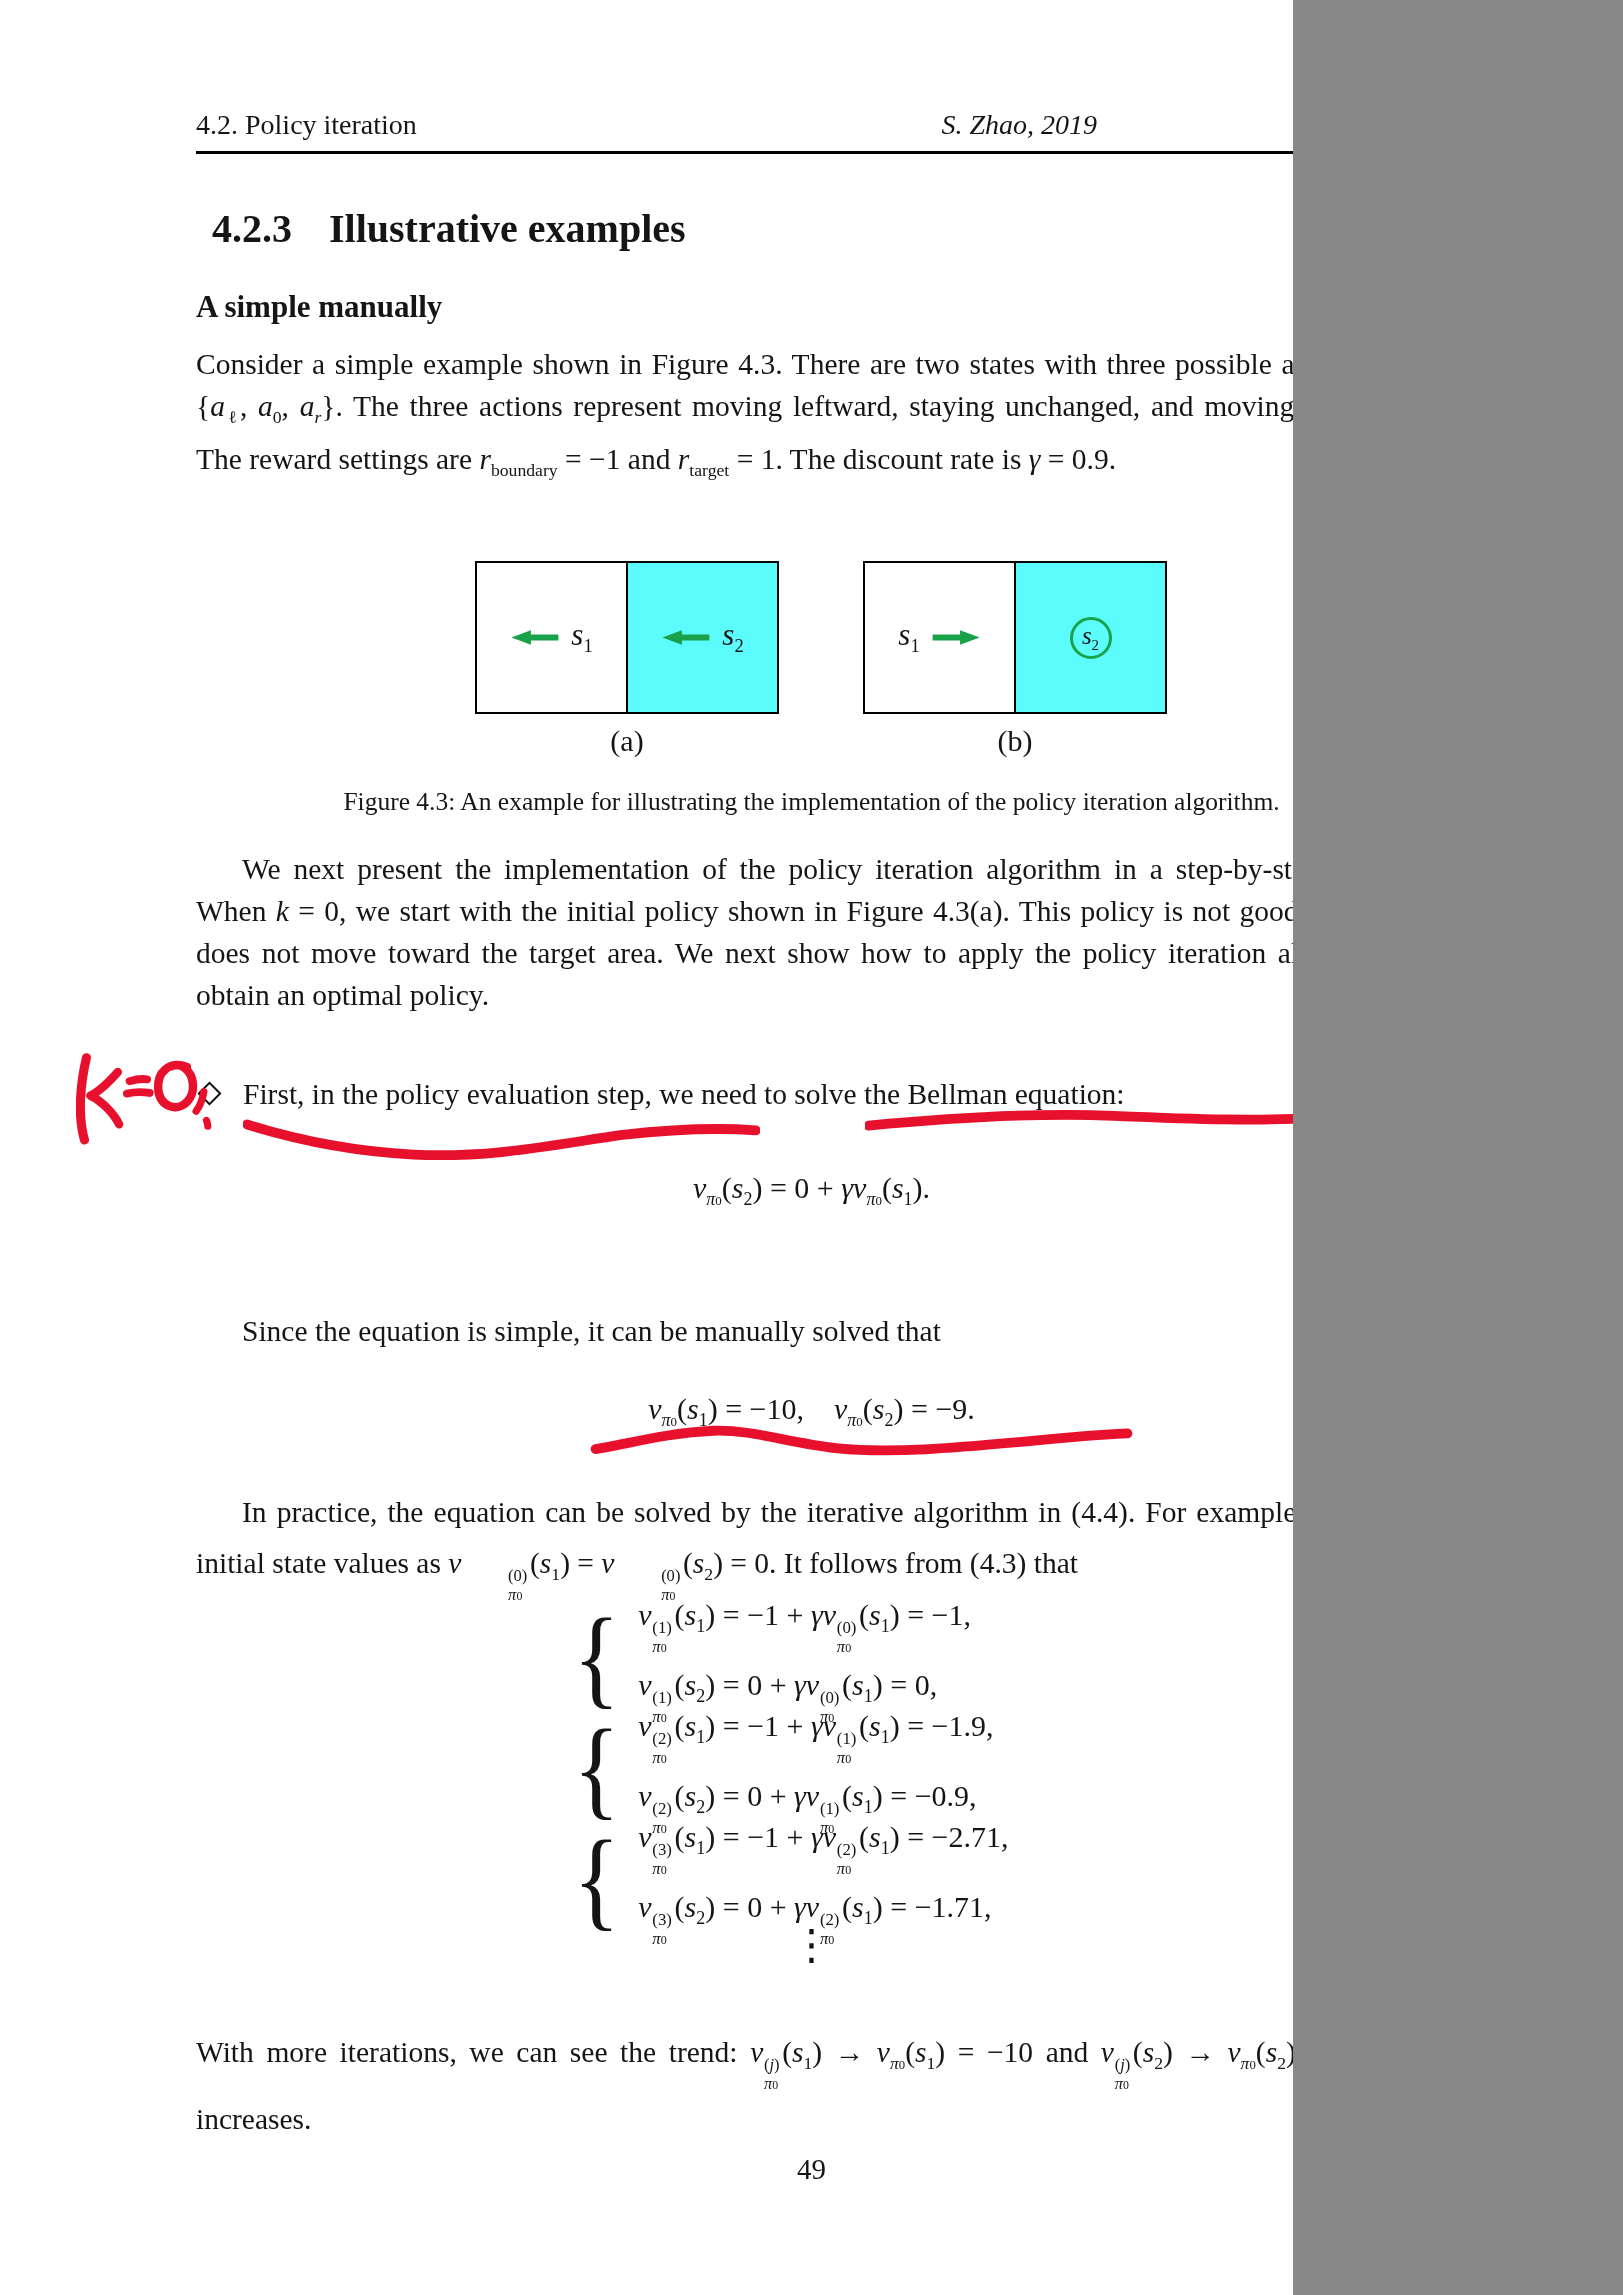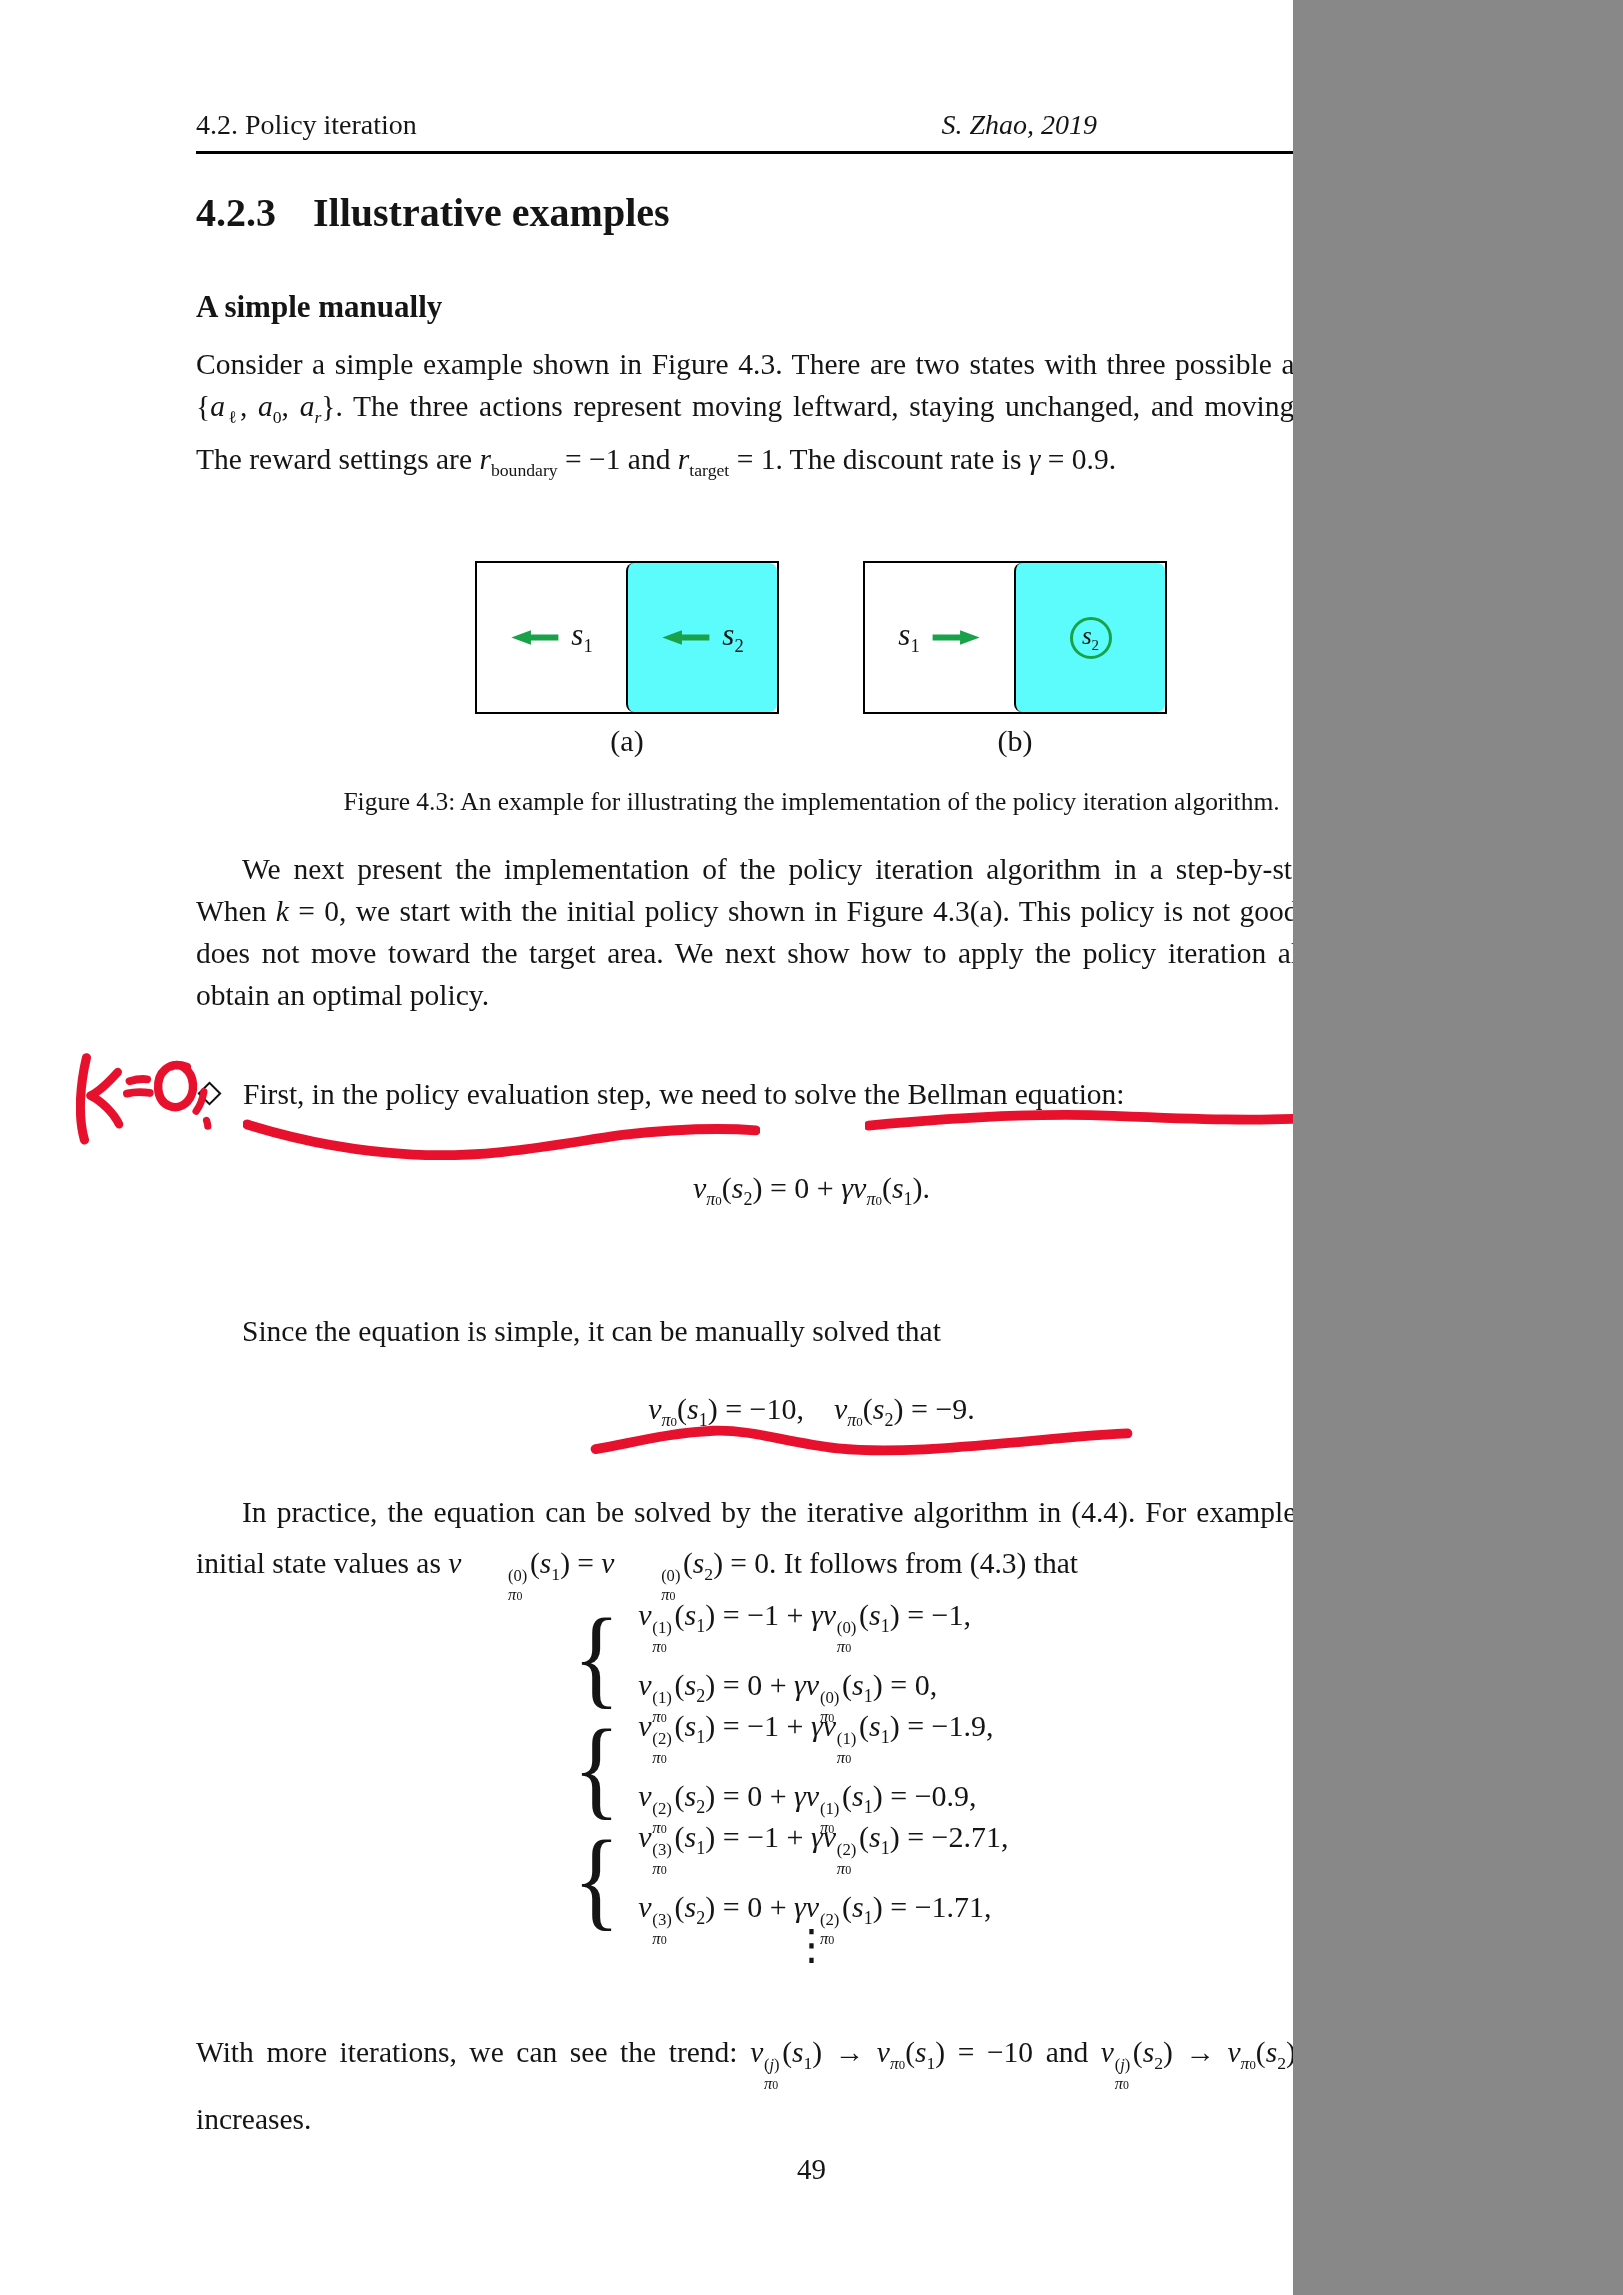--- a/index.html
+++ b/index.html
@@ -11,42 +11,42 @@
   i{font-style:italic;}
   sub{font-size:60%;}
   .s2{font-size:72%;}
   .ss{display:inline-flex;flex-direction:column;align-items:flex-start;vertical-align:-0.5em;
       font-size:56%;line-height:1.12;margin:0 2.6px 0 0.7px;}
   
   .hdr-left{position:absolute;left:196px;top:109px;font-size:28px;}
   .hdr-right{position:absolute;right:196px;top:109px;font-size:28px;font-style:italic;}
   .hdr-rule{position:absolute;left:196px;top:151px;width:1231px;height:2.6px;background:#000;}
   
-  .sec{position:absolute;left:196px;top:189px;font-size:40px;font-weight:bold;margin:0;}
+  .sec{position:absolute;left:196px;top:189px;font-size:40px;font-weight:bold;margin:16px;}
   .sec .num{margin-right:37px;}
   .subsec{position:absolute;left:196px;top:289px;font-size:31px;font-weight:bold;margin:0;}
   
   .body{position:absolute;left:196px;width:1231px;margin:0;font-size:29.5px;line-height:42px;text-align:justify;}
   .p1{top:343px;}
   .p2{top:848px;}
   .indent{text-indent:46px;}
   .item-text{left:243px;top:1073px;width:1185px;text-align:left;}
   .since{top:1310px;}
   .practice{top:1487px;line-height:51px;}
   .trend{top:2026px;line-height:52px;}
   
   .diamond{position:absolute;left:201px;top:1085px;width:13px;height:13px;border:2px solid #111;
            transform:rotate(45deg);background:var(--paper);}
   
   .panel{position:absolute;top:561px;width:304px;height:153px;border:2px solid #000;display:flex;box-sizing:border-box;}
   .panel-a{left:475px;}
   .panel-b{left:863px;}
   .cell{flex:1;display:flex;align-items:center;justify-content:center;gap:10px;}
   .cell+.cell{border-left:2px solid #000;}
-  .cell.target{background:var(--cyan);border-radius:8px;}
+  .cell.target{background:var(--cyan);}
   .state{font-size:31px;}
   .arrow{width:51px;height:17px;flex:none;}
   .stay-circle{width:42px;height:42px;border:3.9px solid var(--green);border-radius:50%;
                display:flex;align-items:center;justify-content:center;box-sizing:border-box;flex:none;}
   .stay-circle .state{font-size:25px;}
   .panel-label{position:absolute;top:724px;width:304px;text-align:center;font-size:30px;}
   .label-a{left:475px;}
   .label-b{left:863px;}
   .caption{position:absolute;left:196px;top:787px;width:1231px;text-align:center;font-size:25.5px;}
   

